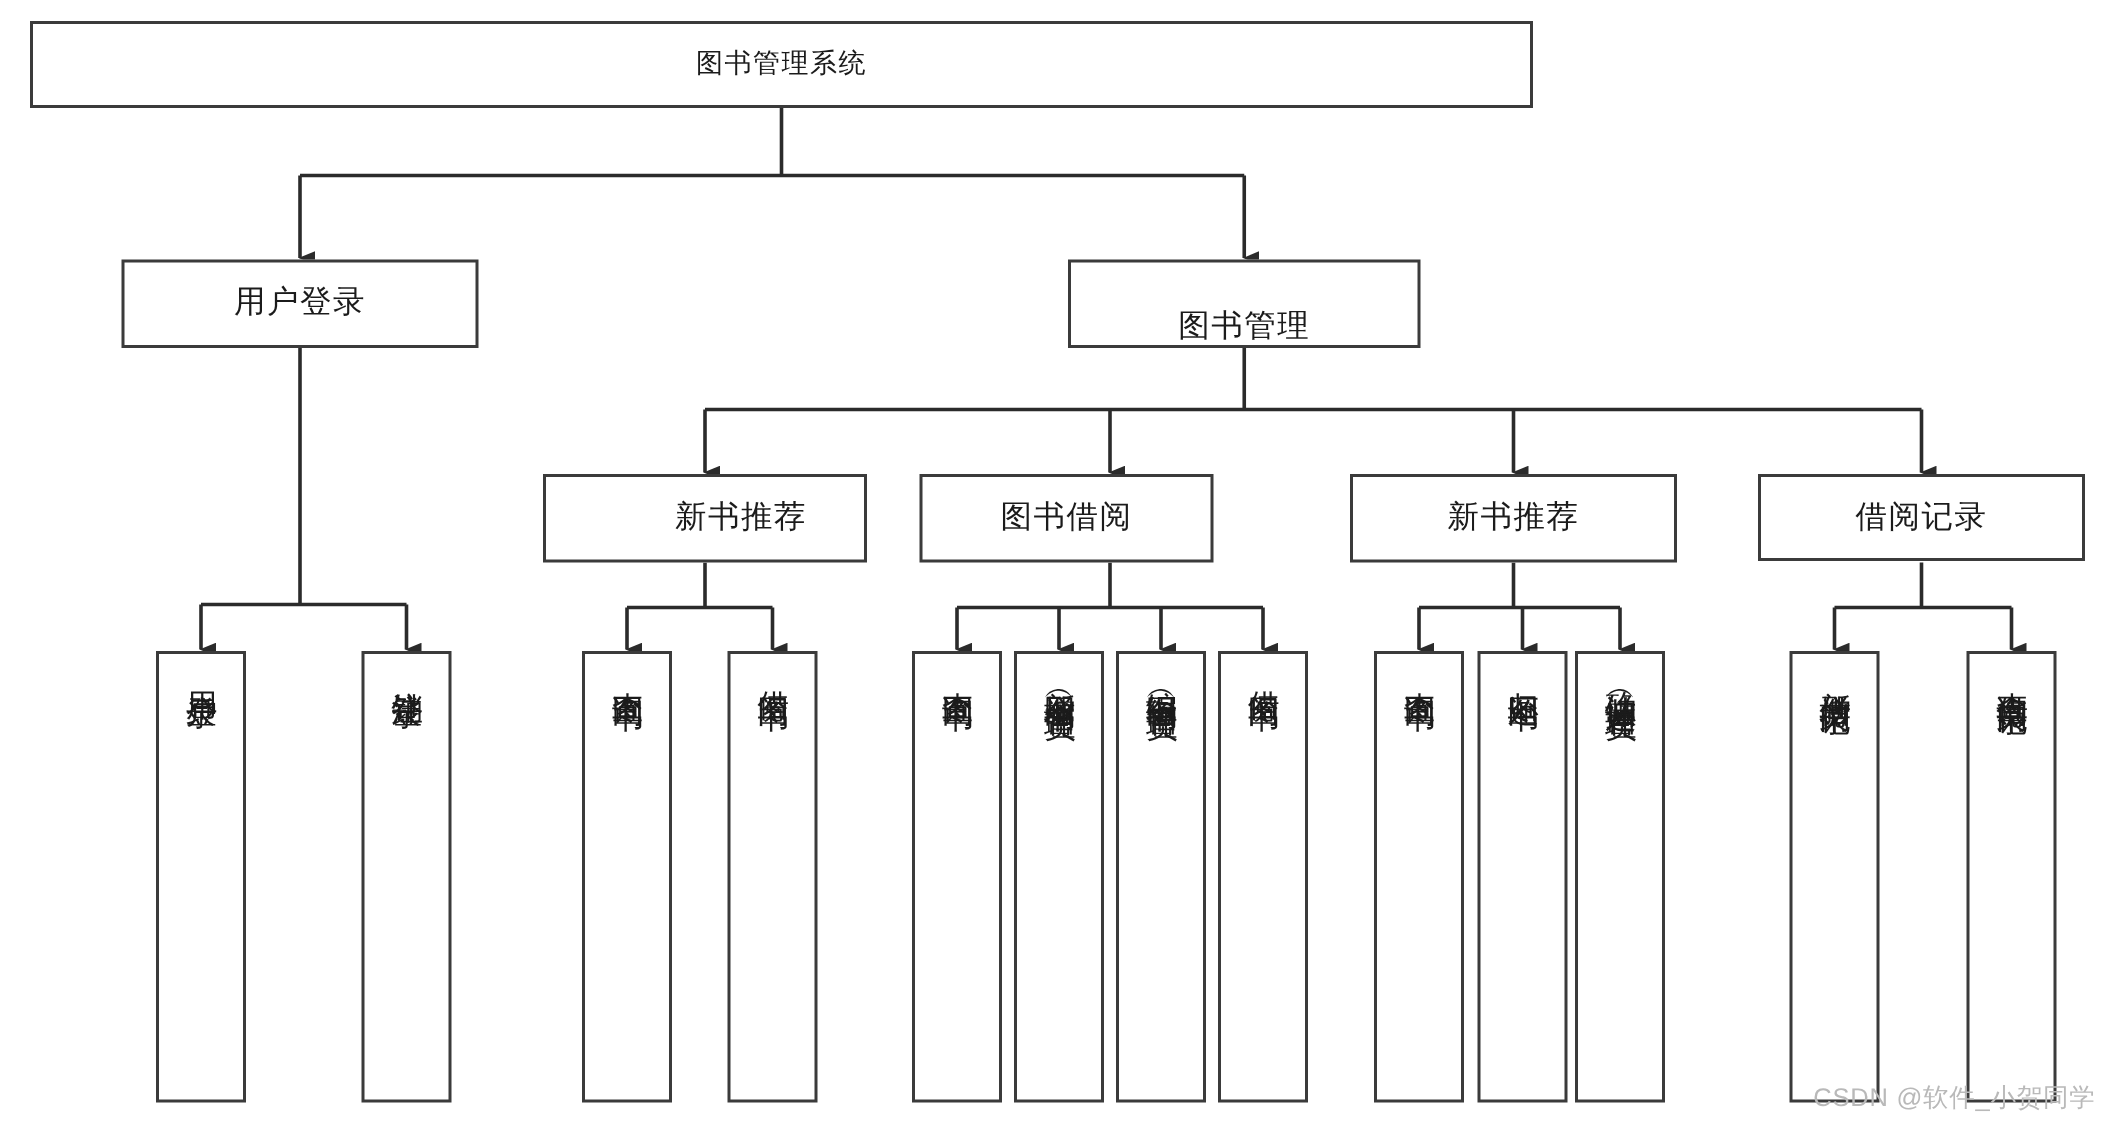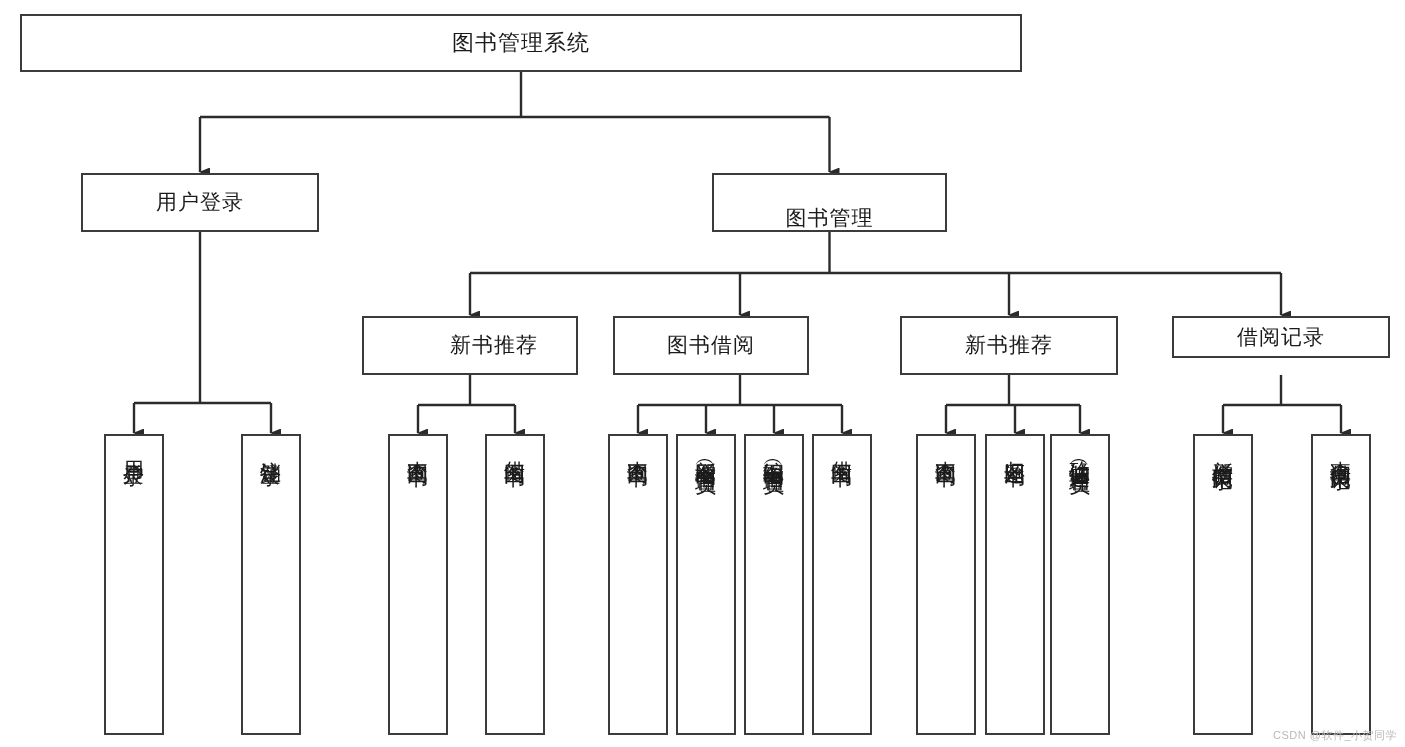--- a/index.html
+++ b/index.html
@@ -55,27 +55,27 @@
     padding-top: 8px;
   }
   .node.vertical .label {
     writing-mode: vertical-rl;
     text-orientation: upright;
     font-size: 21px;
     letter-spacing: 2px;
     line-height: 1;
   }
   .node.title .label {
-    font-size: 22px;
+    font-size: 18px;
   }
   .watermark {
     position: absolute;
     right: 8px;
     bottom: 4px;
-    font-size: 11px;
+    font-size: 17px;
     color: #b9b9b9;
     letter-spacing: 0.5px;
     white-space: nowrap;
     user-select: none;
   }
 </style>
 </head>
 <body>
 
 <div id="diagram-root">
@@ -168,21 +168,21 @@
       </div>
       <div class="node vertical" style="left: 916px; top: 434px; width: 60px; height: 301px;">
         <span class="label">查询图书</span>
       </div>
       <div class="node vertical" style="left: 985px; top: 434px; width: 60px; height: 301px;">
         <span class="label">归还图书</span>
       </div>
       <div class="node vertical" style="left: 1050px; top: 434px; width: 60px; height: 301px;">
         <span class="label">确认归还（管理员）</span>
       </div>
-      <div class="node horizontal" style="left: 1172px; top: 316px; width: 218px; height: 42px;">
+      <div class="node horizontal" style="left: 1172px; top: 316px; width: 218px; height: 58px;">
         <span class="label">借阅记录</span>
       </div>
       <div class="node vertical" style="left: 1193px; top: 434px; width: 60px; height: 301px;">
         <span class="label">新增借阅记录</span>
       </div>
       <div class="node vertical" style="left: 1311px; top: 434px; width: 60px; height: 301px;">
         <span class="label">查询借阅记录</span>
       </div>
     </div>
 

